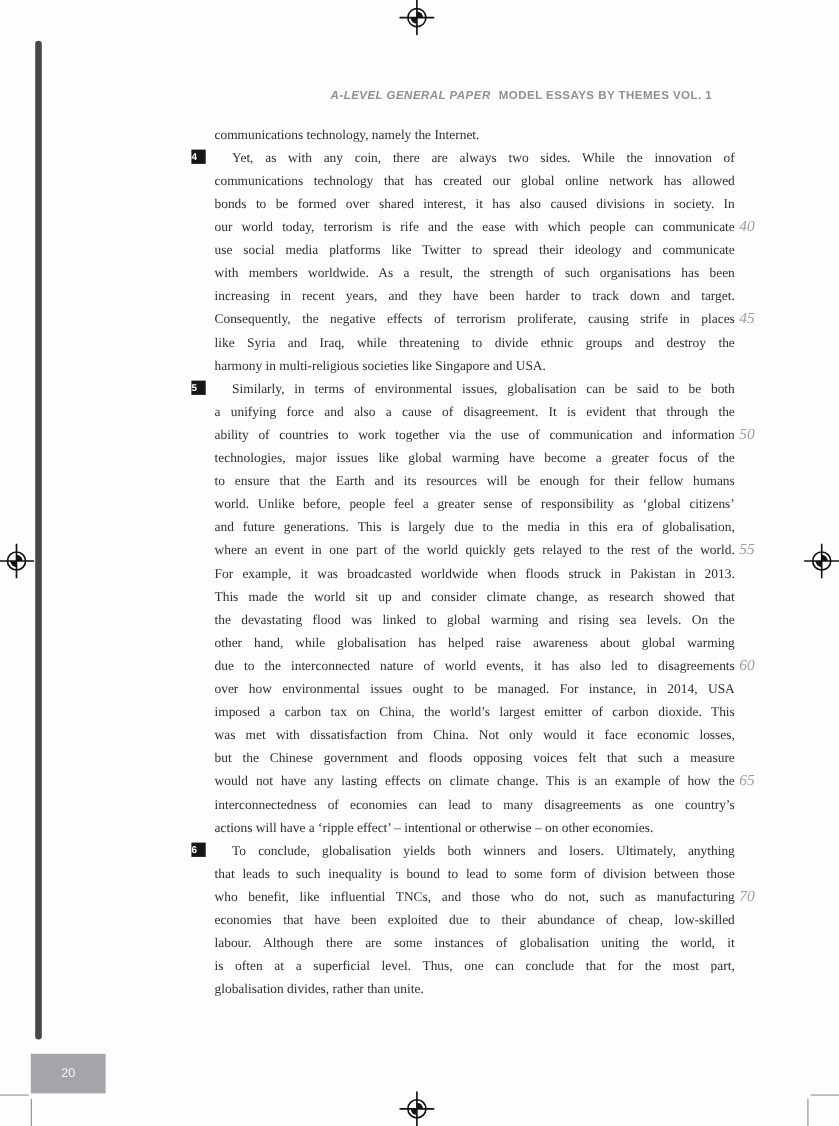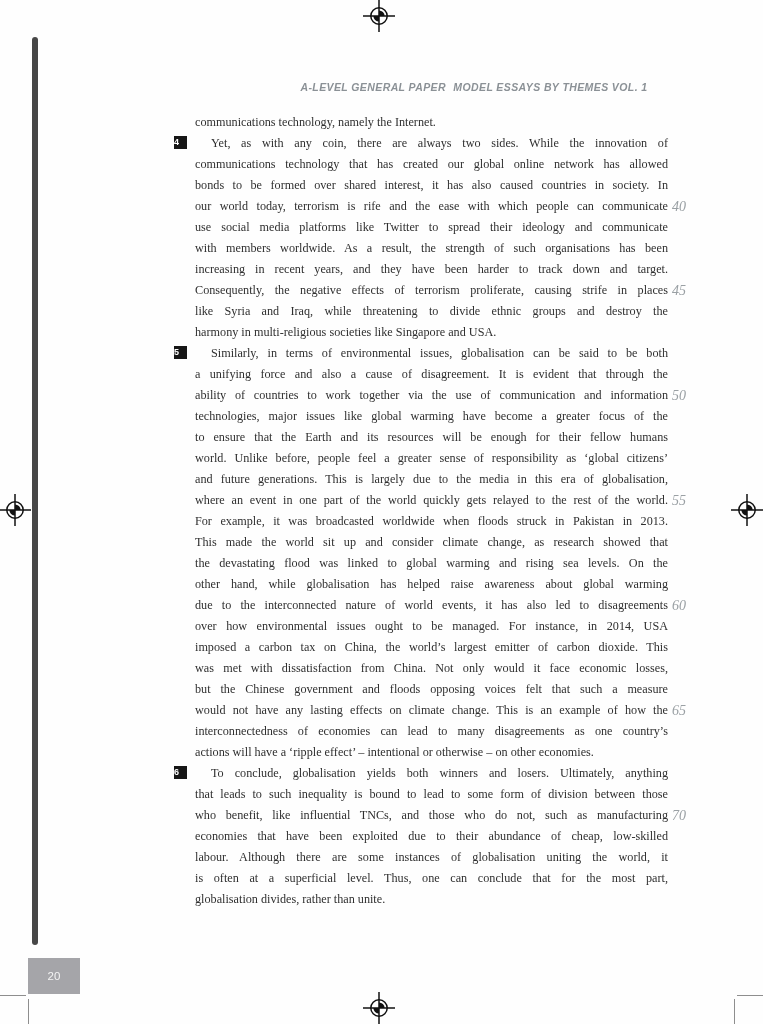--- a/index.html
+++ b/index.html
@@ -19,21 +19,21 @@
     background:var(--strip,#474747);border-radius:3px;
   }
   
   #running-head{
     position:absolute;left:280px;top:81px;width:388px;text-align:center;
     font-family:"Liberation Sans","DejaVu Sans",sans-serif;
     font-size:10.5px;letter-spacing:0.4px;color:var(--header-text,#8b9196);
     white-space:nowrap;
   }
   #running-head .rh-italic{font-style:italic;font-weight:600;}
-  #running-head .rh-bold{font-weight:bold;margin-left:4px;font-style:italic;}
+  #running-head .rh-bold{font-weight:bold;margin-left:4px;}
   
   #text-block{
     position:absolute;left:195px;top:112px;width:473px;
     font-size:12.2px;line-height:21px;color:var(--body-text,#2f2f2f);
   }
   .line{
     position:relative;height:21px;
     text-align:justify;text-align-last:justify;
   }
   .line.end{text-align-last:left;}
@@ -45,21 +45,21 @@
     font-size:9px;line-height:13px;text-align:center;text-indent:0;
     font-weight:bold;
   }
   .lineno{
     position:absolute;right:-30px;top:0;width:26px;text-align:left;
     font-style:italic;font-size:14px;line-height:21px;text-indent:0;
     color:var(--line-number,#9aa0a4);
   }
   
   #page-number-box{
-    position:absolute;left:28px;top:958px;width:52px;height:36px;
+    position:absolute;left:28px;top:958px;width:68px;height:36px;
     background:var(--page-box-bg,#a5a5a9);
     display:flex;align-items:center;justify-content:center;
     font-family:"Liberation Sans","DejaVu Sans",sans-serif;
     font-size:11.5px;color:var(--page-box-text,#f4f4f4);
   }
   
   .cropline{position:absolute;background:var(--crop-mark,#8e8e8e);}
   .cropline.bl-h{left:0;top:995px;width:26px;height:1px;}
   .cropline.bl-v{left:28px;top:999px;width:1px;height:25px;}
   .cropline.br-h{left:737px;top:995px;width:26px;height:1px;}
@@ -99,21 +99,21 @@
 
   <header id="running-head">
     <span class="rh-italic">A-LEVEL GENERAL PAPER</span>
     <span class="rh-bold">MODEL ESSAYS BY THEMES VOL. 1</span>
   </header>
 
   <main id="text-block">
       <div class="line end">communications technology, namely the Internet.</div>
       <div class="line indent">Yet, as with any coin, there are always two sides. While the innovation of<span class="pmark">4</span></div>
       <div class="line">communications technology that has created our global online network has allowed</div>
-      <div class="line">bonds to be formed over shared interest, it has also caused countries in society. In</div>
+      <div class="line">bonds to be formed over shared interest, it has also caused divisions in society. In</div>
       <div class="line">our world today, terrorism is rife and the ease with which people can communicate<span class="lineno">40</span></div>
       <div class="line">use social media platforms like Twitter to spread their ideology and communicate</div>
       <div class="line">with members worldwide. As a result, the strength of such organisations has been</div>
       <div class="line">increasing in recent years, and they have been harder to track down and target.</div>
       <div class="line">Consequently, the negative effects of terrorism proliferate, causing strife in places<span class="lineno">45</span></div>
       <div class="line">like Syria and Iraq, while threatening to divide ethnic groups and destroy the</div>
       <div class="line end">harmony in multi-religious societies like Singapore and USA.</div>
       <div class="line indent">Similarly, in terms of environmental issues, globalisation can be said to be both<span class="pmark">5</span></div>
       <div class="line">a unifying force and also a cause of disagreement. It is evident that through the</div>
       <div class="line">ability of countries to work together via the use of communication and information<span class="lineno">50</span></div>

